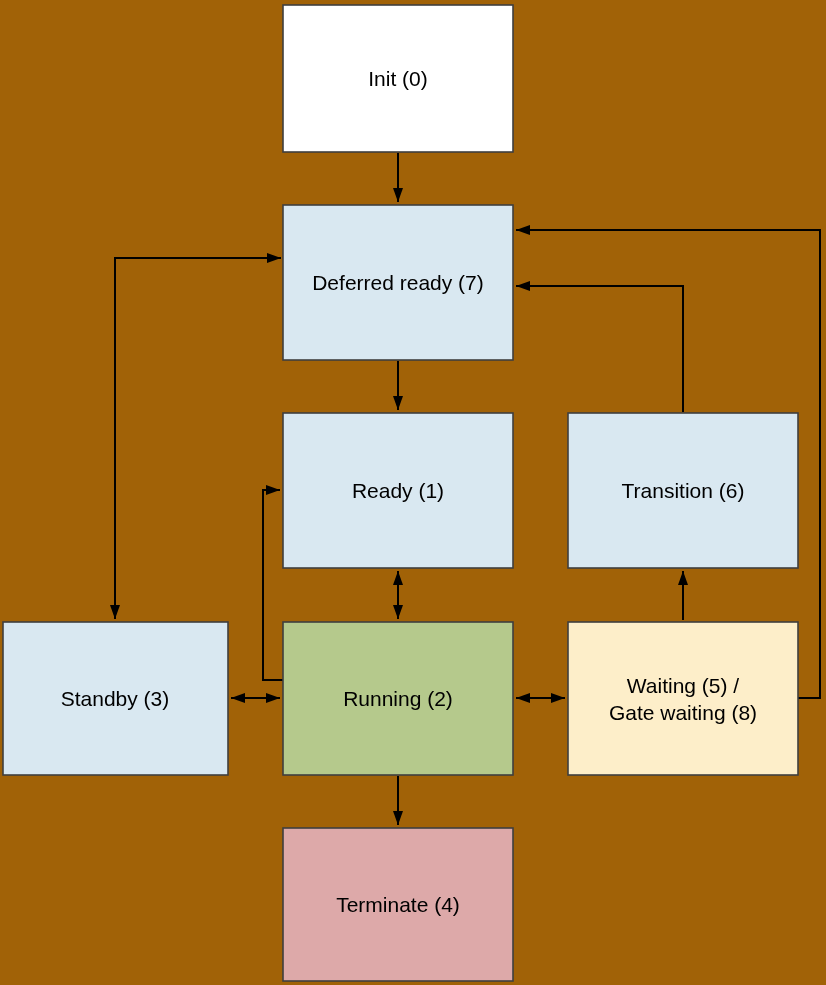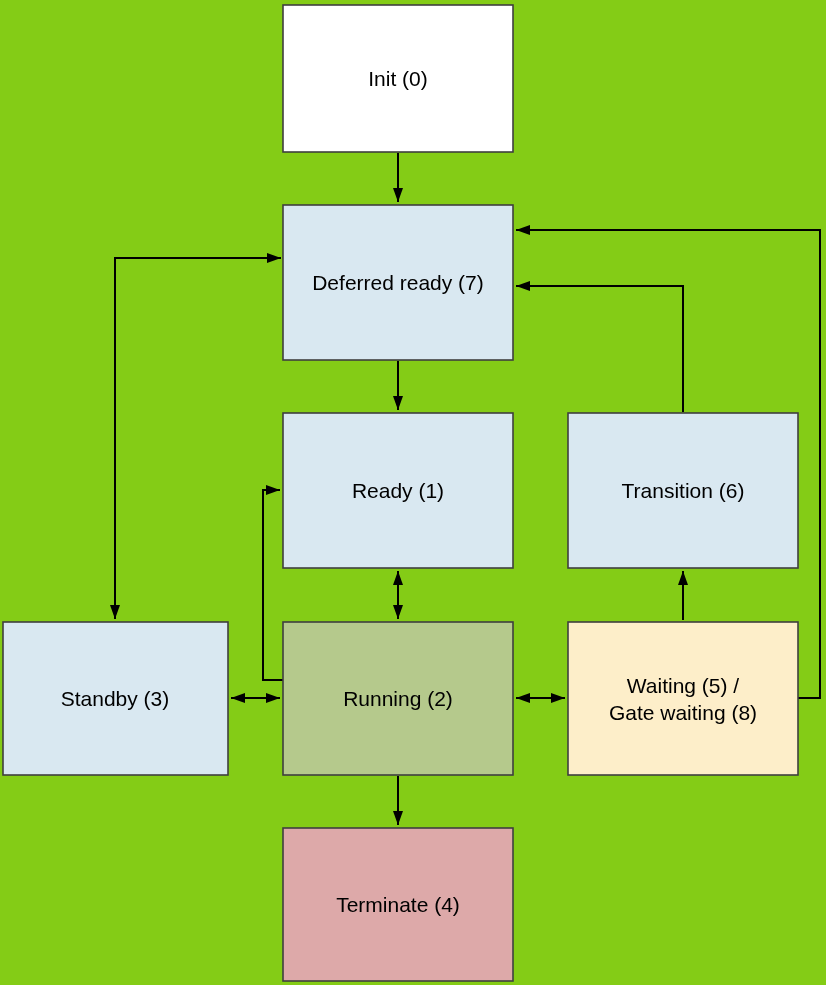--- a/index.html
+++ b/index.html
@@ -4,21 +4,21 @@
   <style>
     html, body {
       margin: 0;
       padding: 0;
       background: #ffffff;
     }
     .canvas {
       position: relative;
       width: 826px;
       height: 985px;
-      background: #84cc16;
+      background: #a16207;
     }
     svg { display: block; }
     .node-rect {
       stroke: #3f3f3f;
       stroke-width: 1.6;
     }
     .node-label {
       font-family: "Liberation Sans", "DejaVu Sans", sans-serif;
       font-size: 21px;
       fill: #000000;

